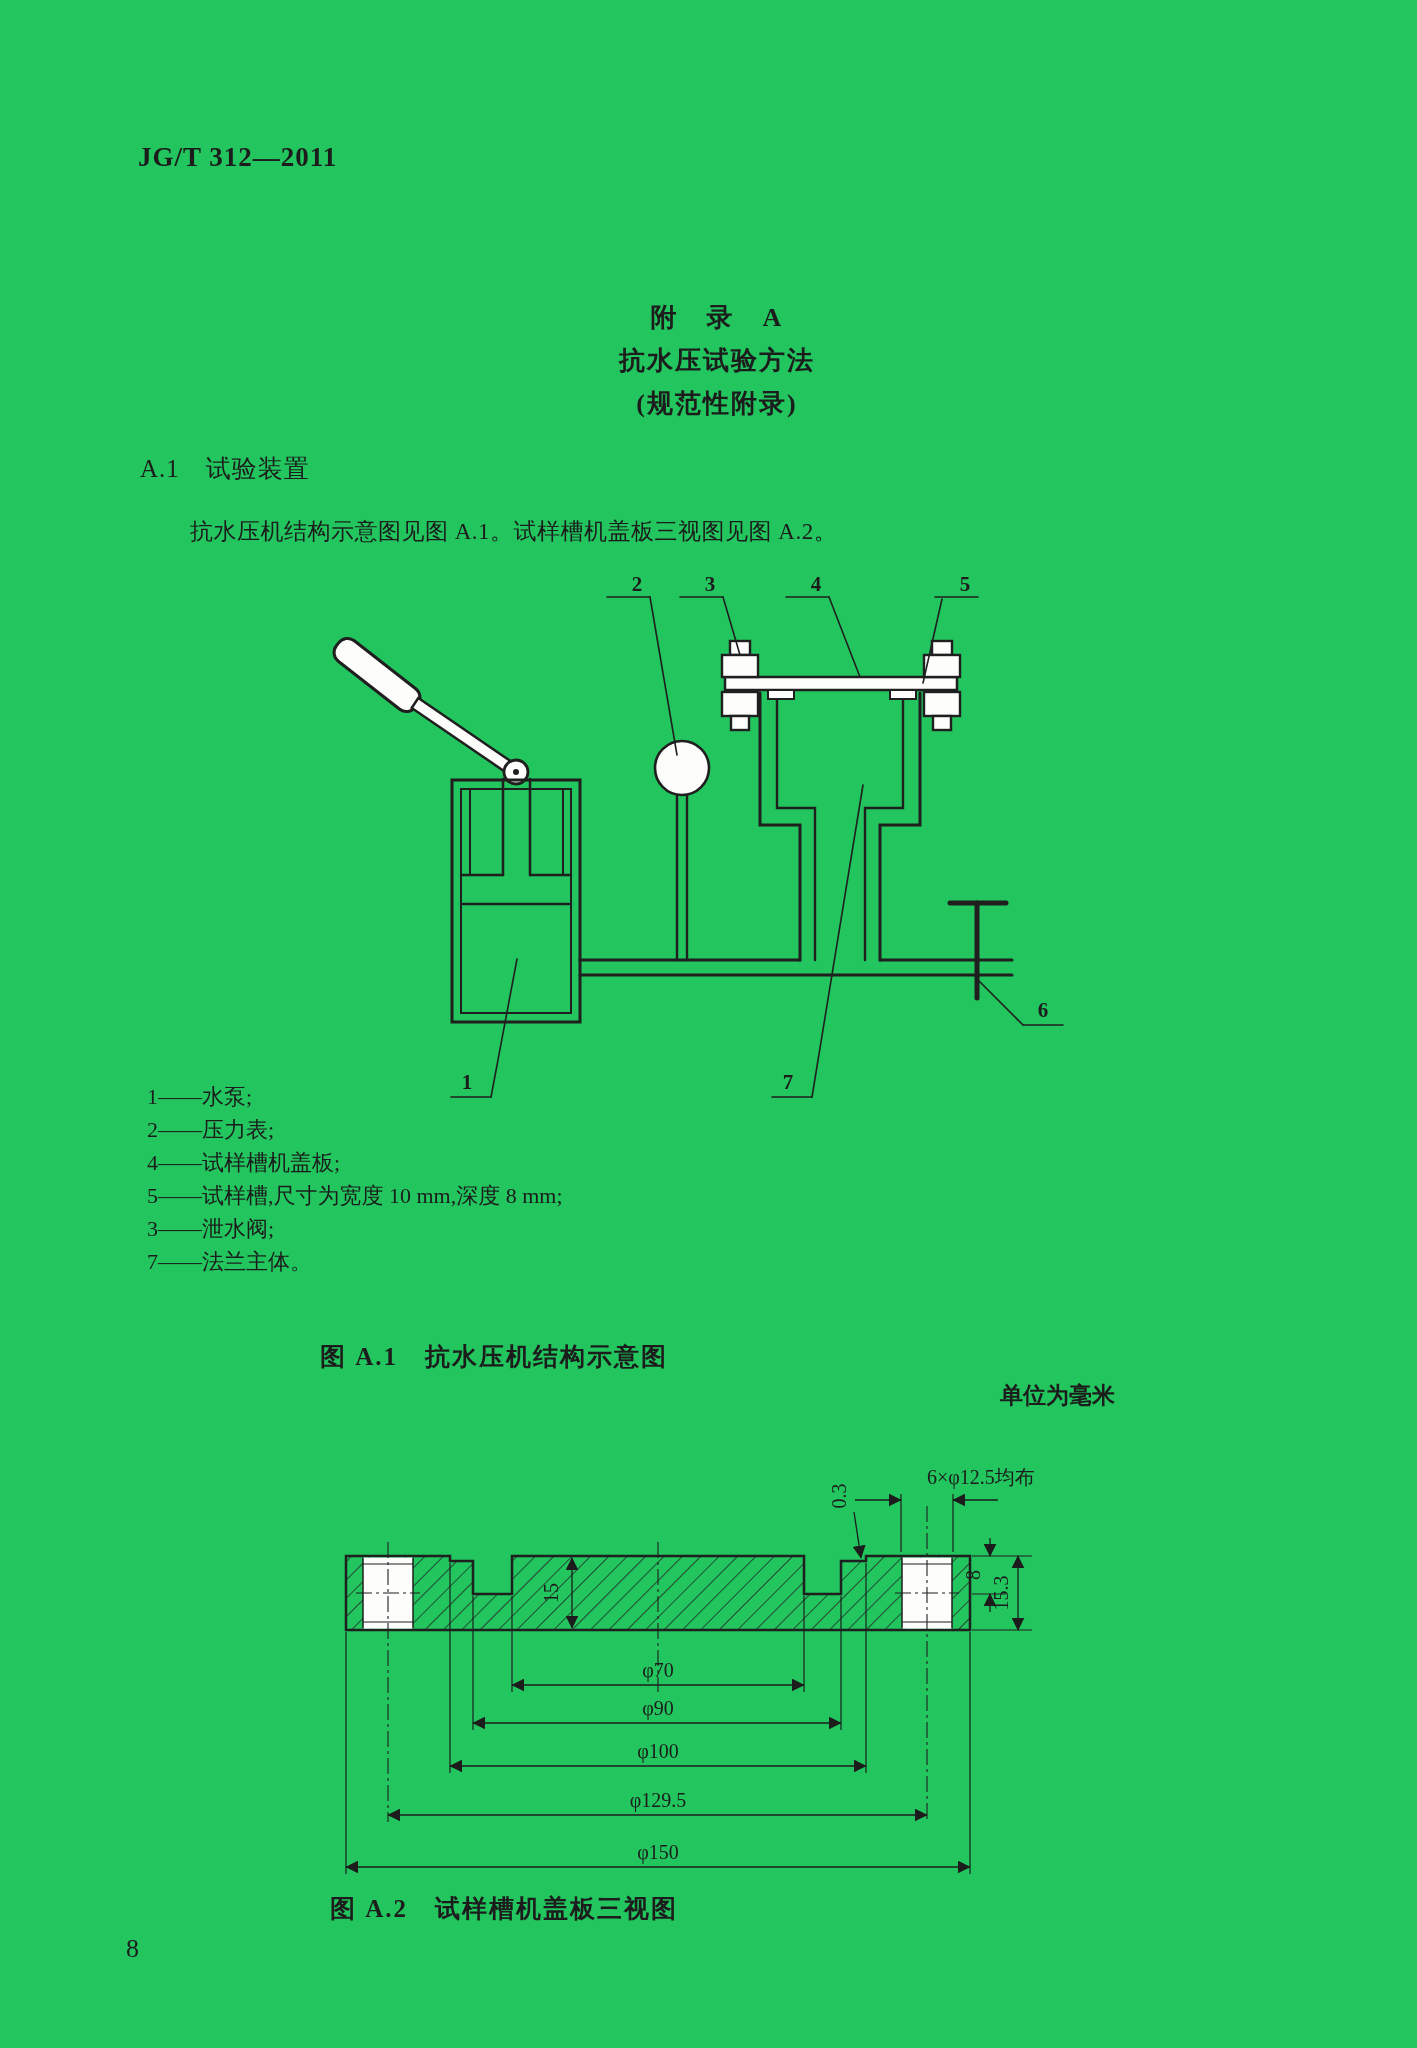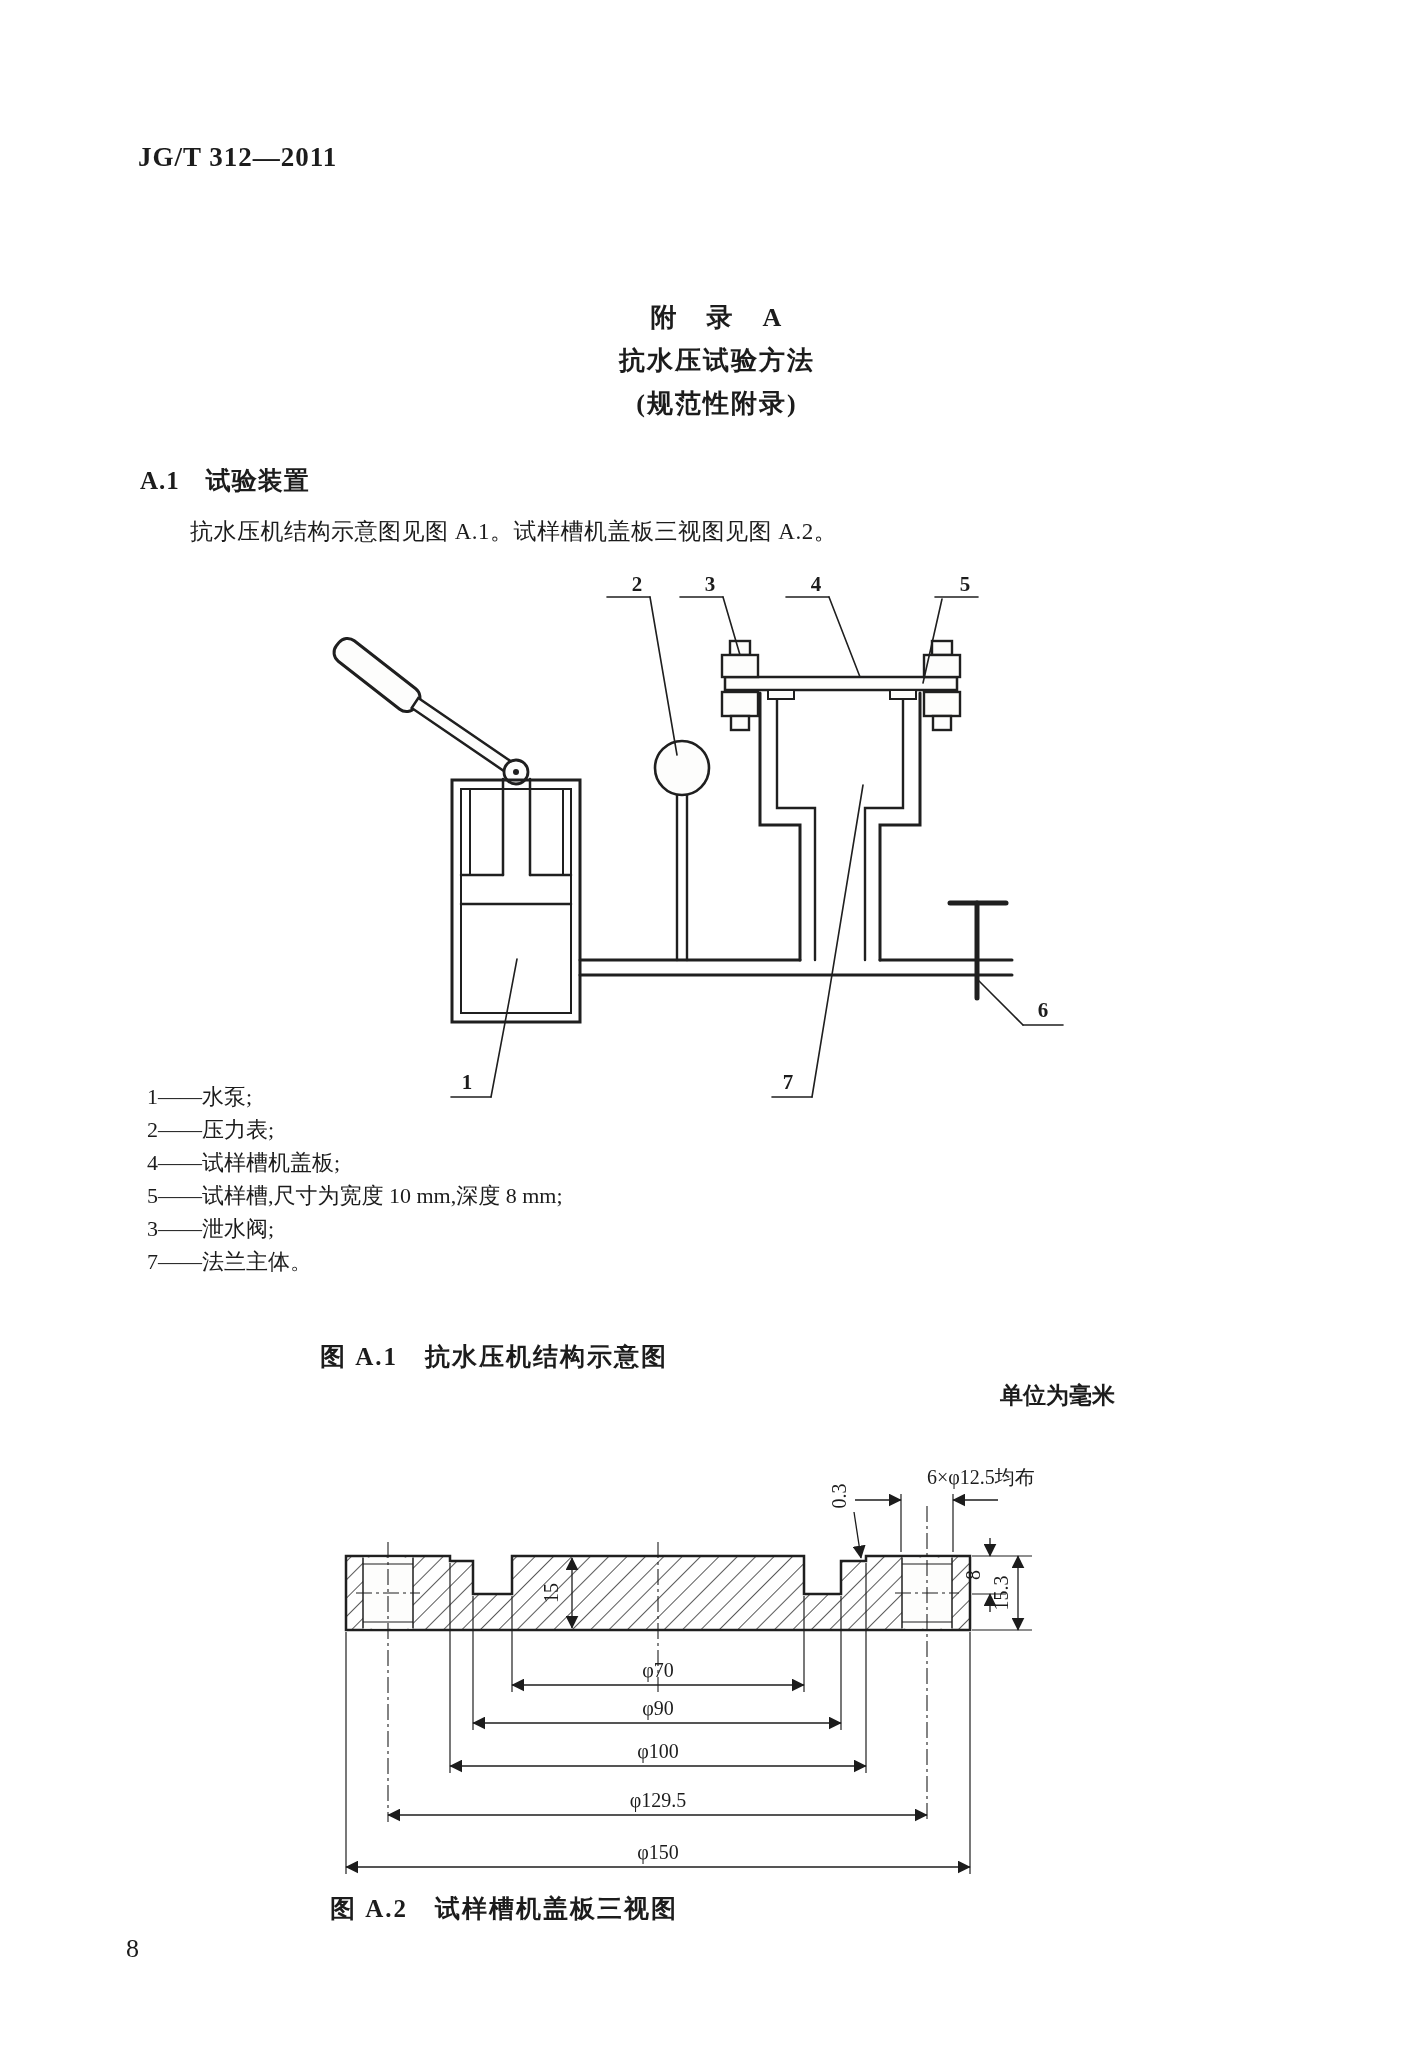--- a/index.html
+++ b/index.html
@@ -1,26 +1,26 @@
 <!DOCTYPE html>
 <html><head>
 <meta charset="utf-8">
 <style>
   html,body{margin:0;padding:0;background:#e8e8e8;}
   #page{
     position:relative;width:1417px;height:2048px;margin:0 auto;
-    background:#ffffff;color:#1c1c1c;
+    background:#22c55e;color:#1c1c1c;
     font-family:"Liberation Serif","DejaVu Serif",serif;
     overflow:hidden;
   }
   .abs{position:absolute;}
   .doc-header{left:138px;top:142px;font-size:27px;font-weight:bold;letter-spacing:1px;}
   .title-block{left:0;top:296px;width:1417px;text-align:center;font-weight:bold;}
   .title-block div{font-size:26px;line-height:43px;letter-spacing:2px;padding-left:17px;}
-  .section-heading{left:140px;top:464px;font-size:25px;font-weight:bold;letter-spacing:1px;}
+  .section-heading{left:140px;top:452px;font-size:25px;font-weight:normal;letter-spacing:1px;}
   .body-paragraph{left:190px;top:516px;font-size:23px;letter-spacing:0.5px;}
   .legend{left:147px;top:1080px;font-size:22px;}
   .legend .legend-title{line-height:33px;}
   .legend .legend-row{line-height:33px;}
   .fig-caption{font-size:25px;font-weight:bold;text-align:left;letter-spacing:2px;}
   .cap-a1{left:320px;top:1340px;width:760px;}
   .cap-a2{left:330px;top:1892px;width:760px;}
   .unit-note{left:1000px;top:1380px;width:260px;font-size:23px;font-weight:bold;}
   .page-number{left:126px;top:1934px;font-size:26px;}
   svg text{font-family:"Liberation Serif","DejaVu Serif",serif;}

